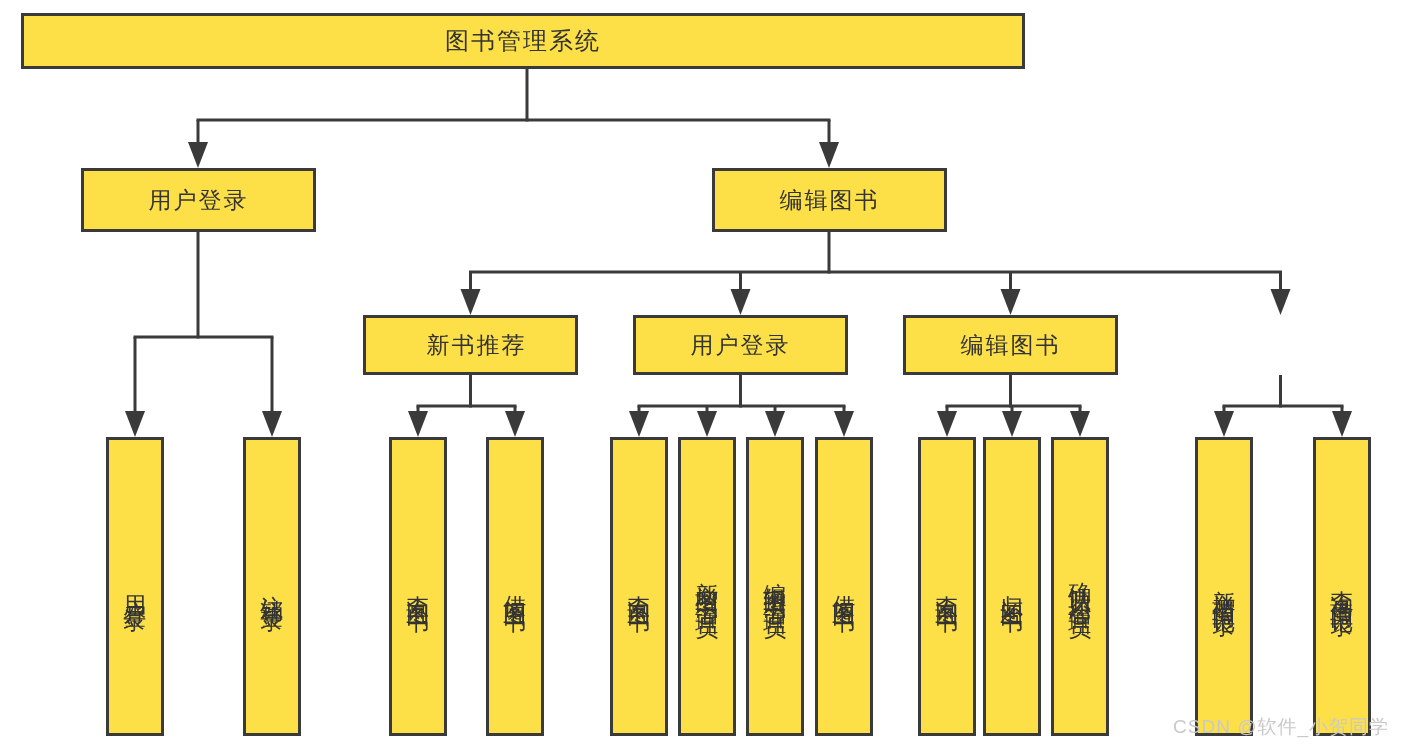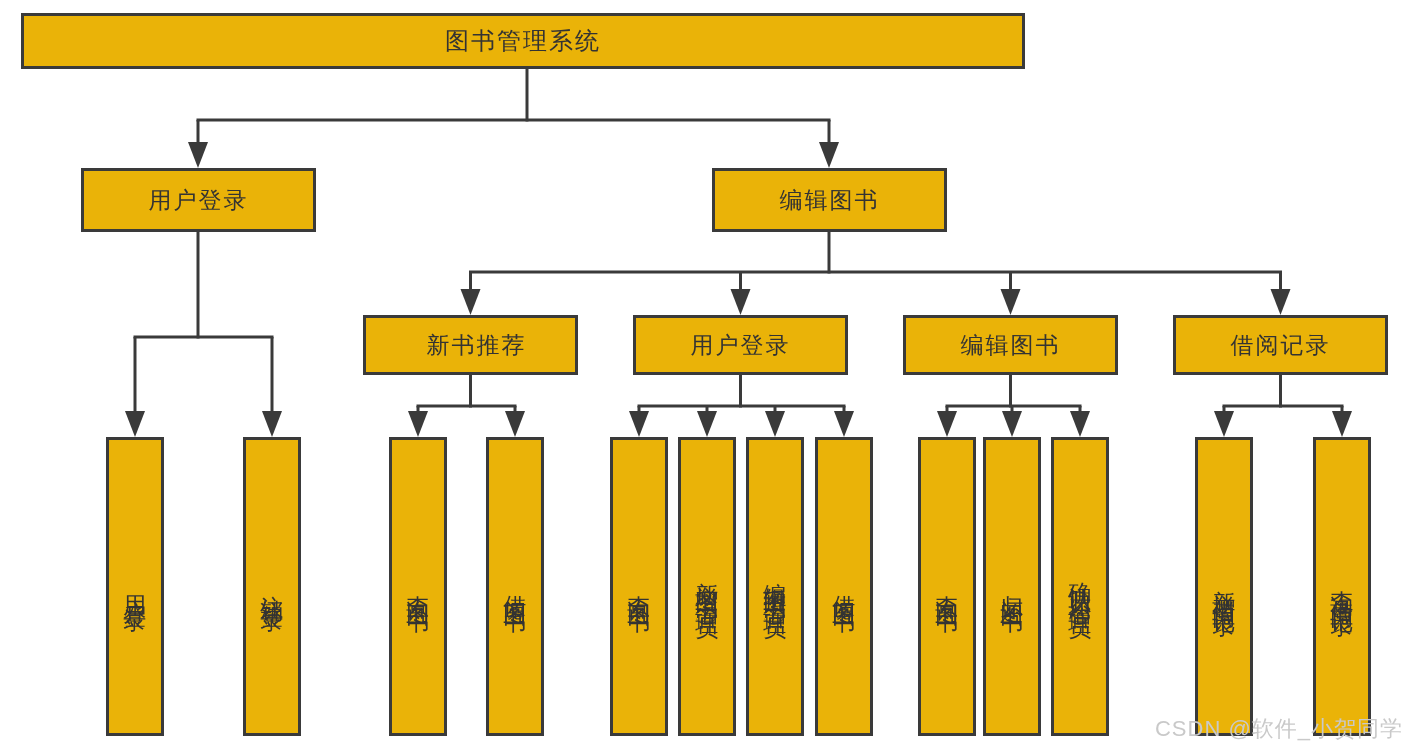--- a/index.html
+++ b/index.html
@@ -2,31 +2,31 @@
 <html><head>
 <meta charset="utf-8">
 <style>
   html,body{margin:0;padding:0;background:#fff;}
   .canvas{
     position:relative;width:1405px;height:747px;background:#fff;overflow:hidden;
     font-family:"Liberation Sans","DejaVu Sans",sans-serif;color:#333;
   }
   .wires{position:absolute;left:0;top:0;width:1405px;height:747px;}
   .node{
-    position:absolute;box-sizing:border-box;background:#eab308;
+    position:absolute;box-sizing:border-box;background:#fde047;
     border:3px solid #3a3a3a;display:flex;align-items:center;justify-content:center;
     font-size:23px;letter-spacing:2px;text-align:center;white-space:nowrap;
   }
   .node.root{font-size:24px;}
   .node.vbox span{
     writing-mode:vertical-rl;text-orientation:mixed;
     letter-spacing:5px;font-size:23px;line-height:1.15;white-space:normal;
   }
   .watermark{
-    position:absolute;top:714px;right:2px;font-size:22px;letter-spacing:1px;
+    position:absolute;top:714px;right:16px;font-size:19px;letter-spacing:1px;
     color:#c9c9c9;white-space:nowrap;
   }
 </style>
 </head>
 <body>
 
 <div class="canvas">
 
   <svg class="wires" viewBox="0 0 1405 747" stroke="#3a3a3a" stroke-width="3" fill="#3a3a3a">
 
@@ -117,23 +117,20 @@
 
   <div class="node" style="left:363px;top:315px;width:215px;height:60px;padding-left:12px;">
     <span>新书推荐</span>
   </div>
   <div class="node" style="left:633px;top:315px;width:215px;height:60px;">
     <span>用户登录</span>
   </div>
   <div class="node" style="left:903px;top:315px;width:215px;height:60px;">
     <span>编辑图书</span>
   </div>
-  <div class="node" style="left:1173px;top:315px;width:215px;height:60px;">
-    <span>借阅记录</span>
-  </div>
 
   <div class="node vbox" style="left:106px;top:437px;width:58px;height:299px;">
     <span>用户登录</span>
   </div>
   <div class="node vbox" style="left:243px;top:437px;width:58px;height:299px;">
     <span>注销登录</span>
   </div>
 
   <div class="node vbox" style="left:389px;top:437px;width:58px;height:299px;">
     <span>查询图书</span>

